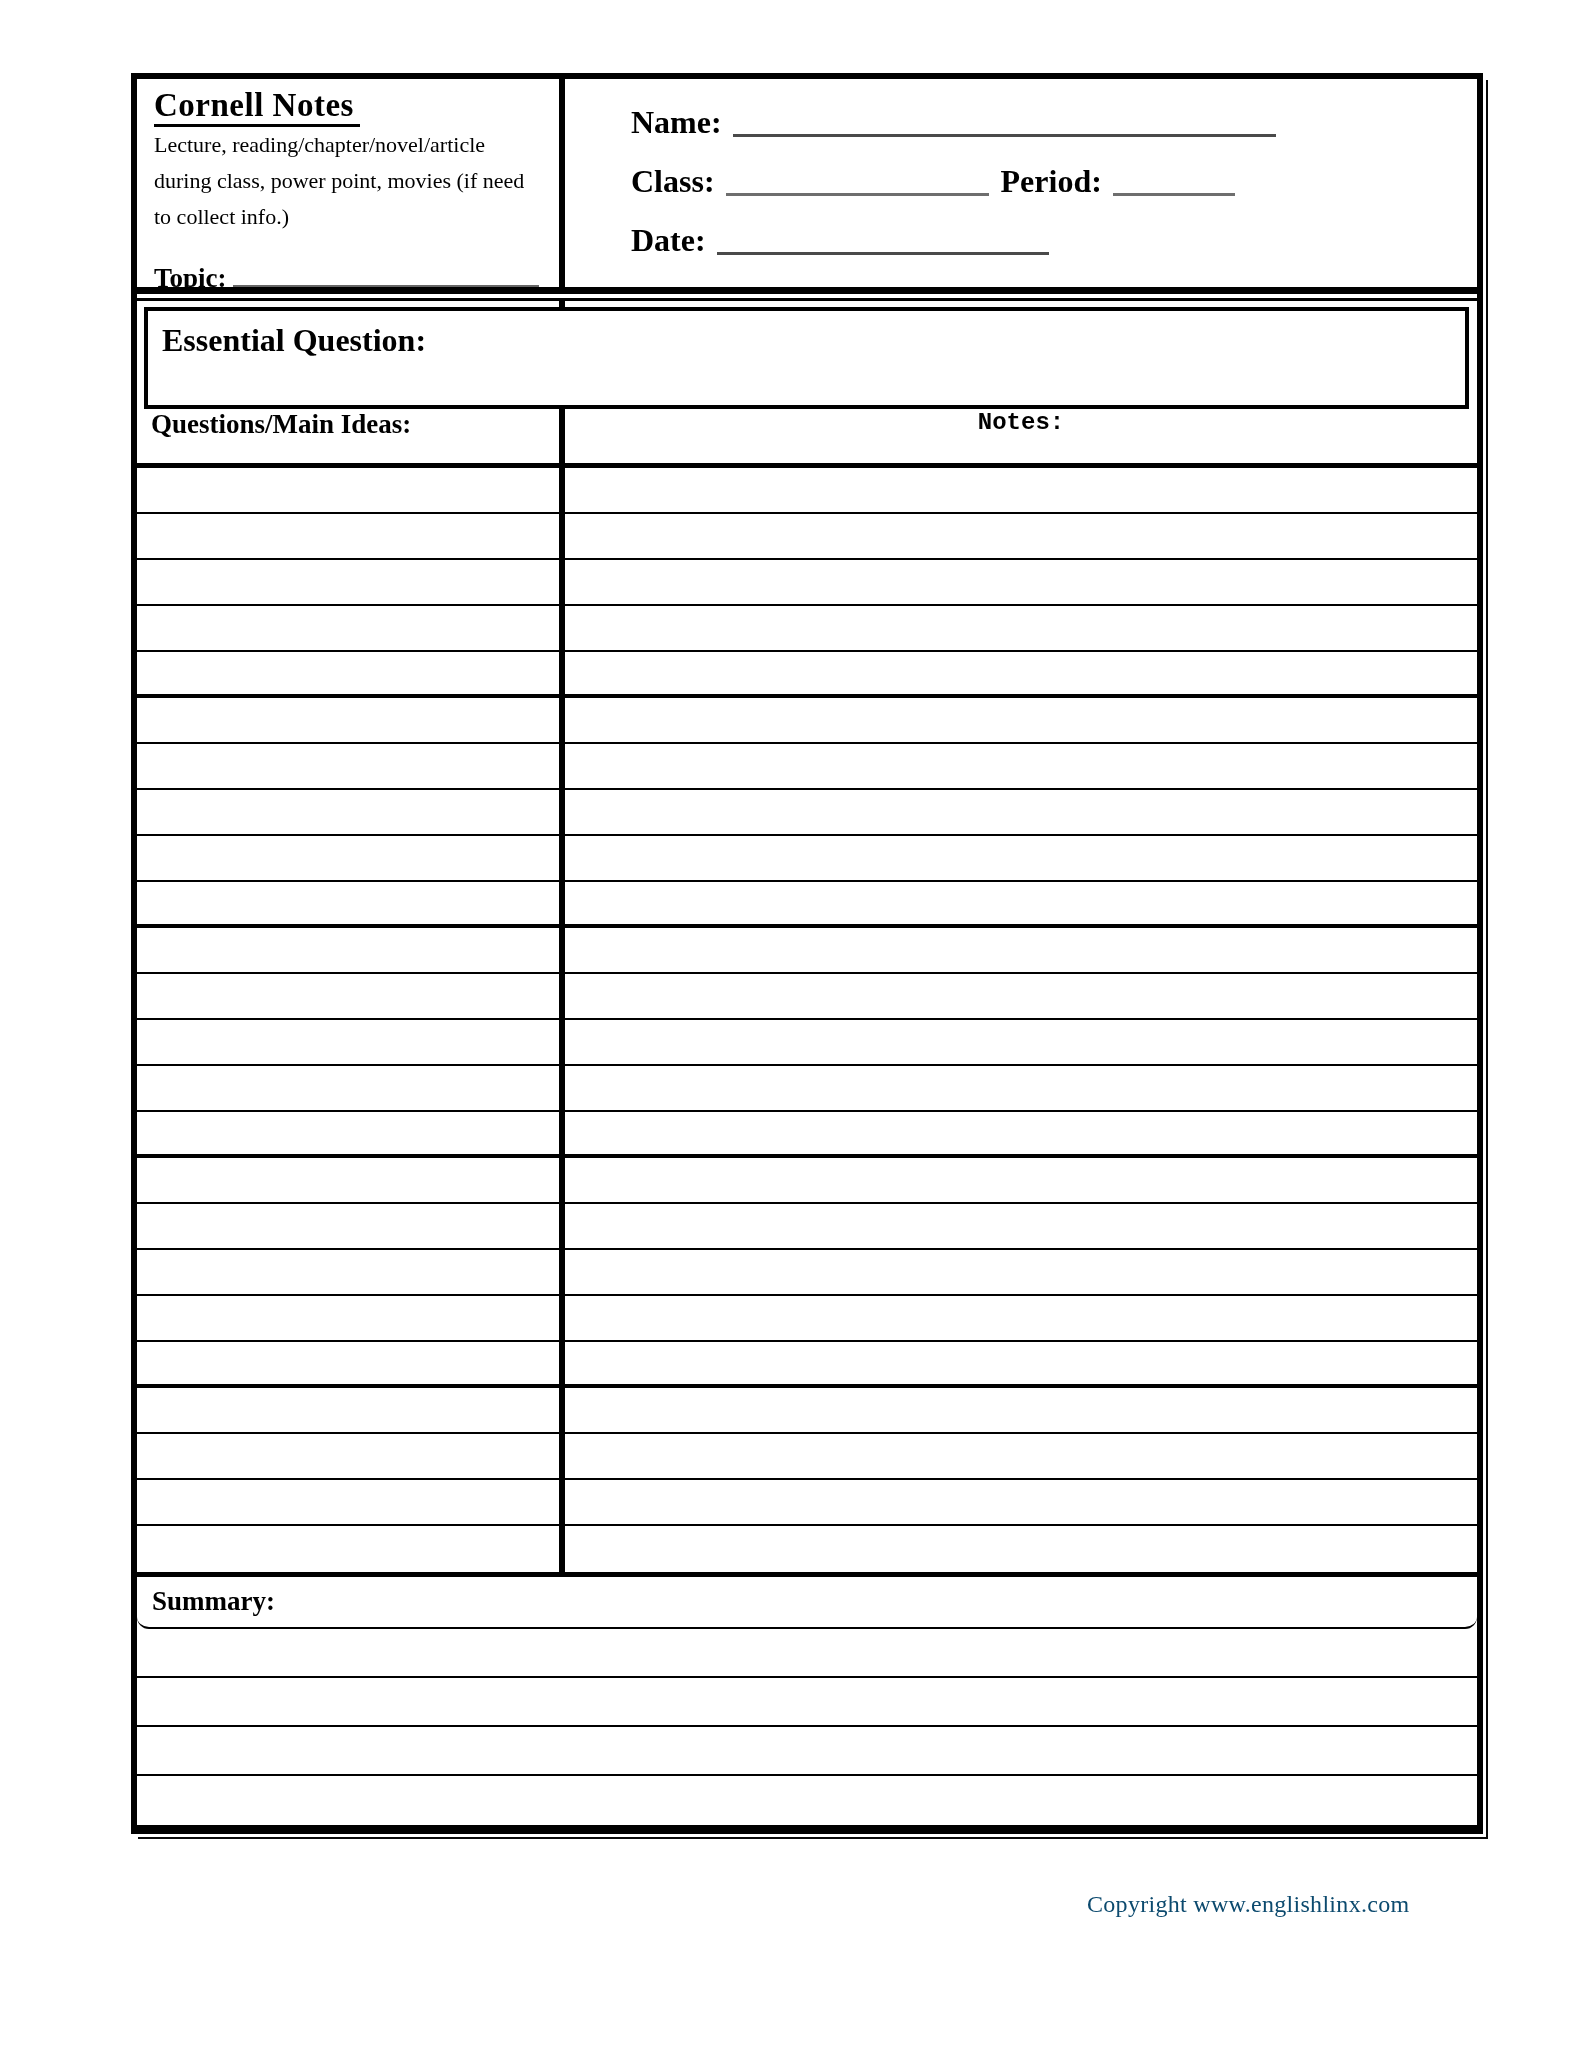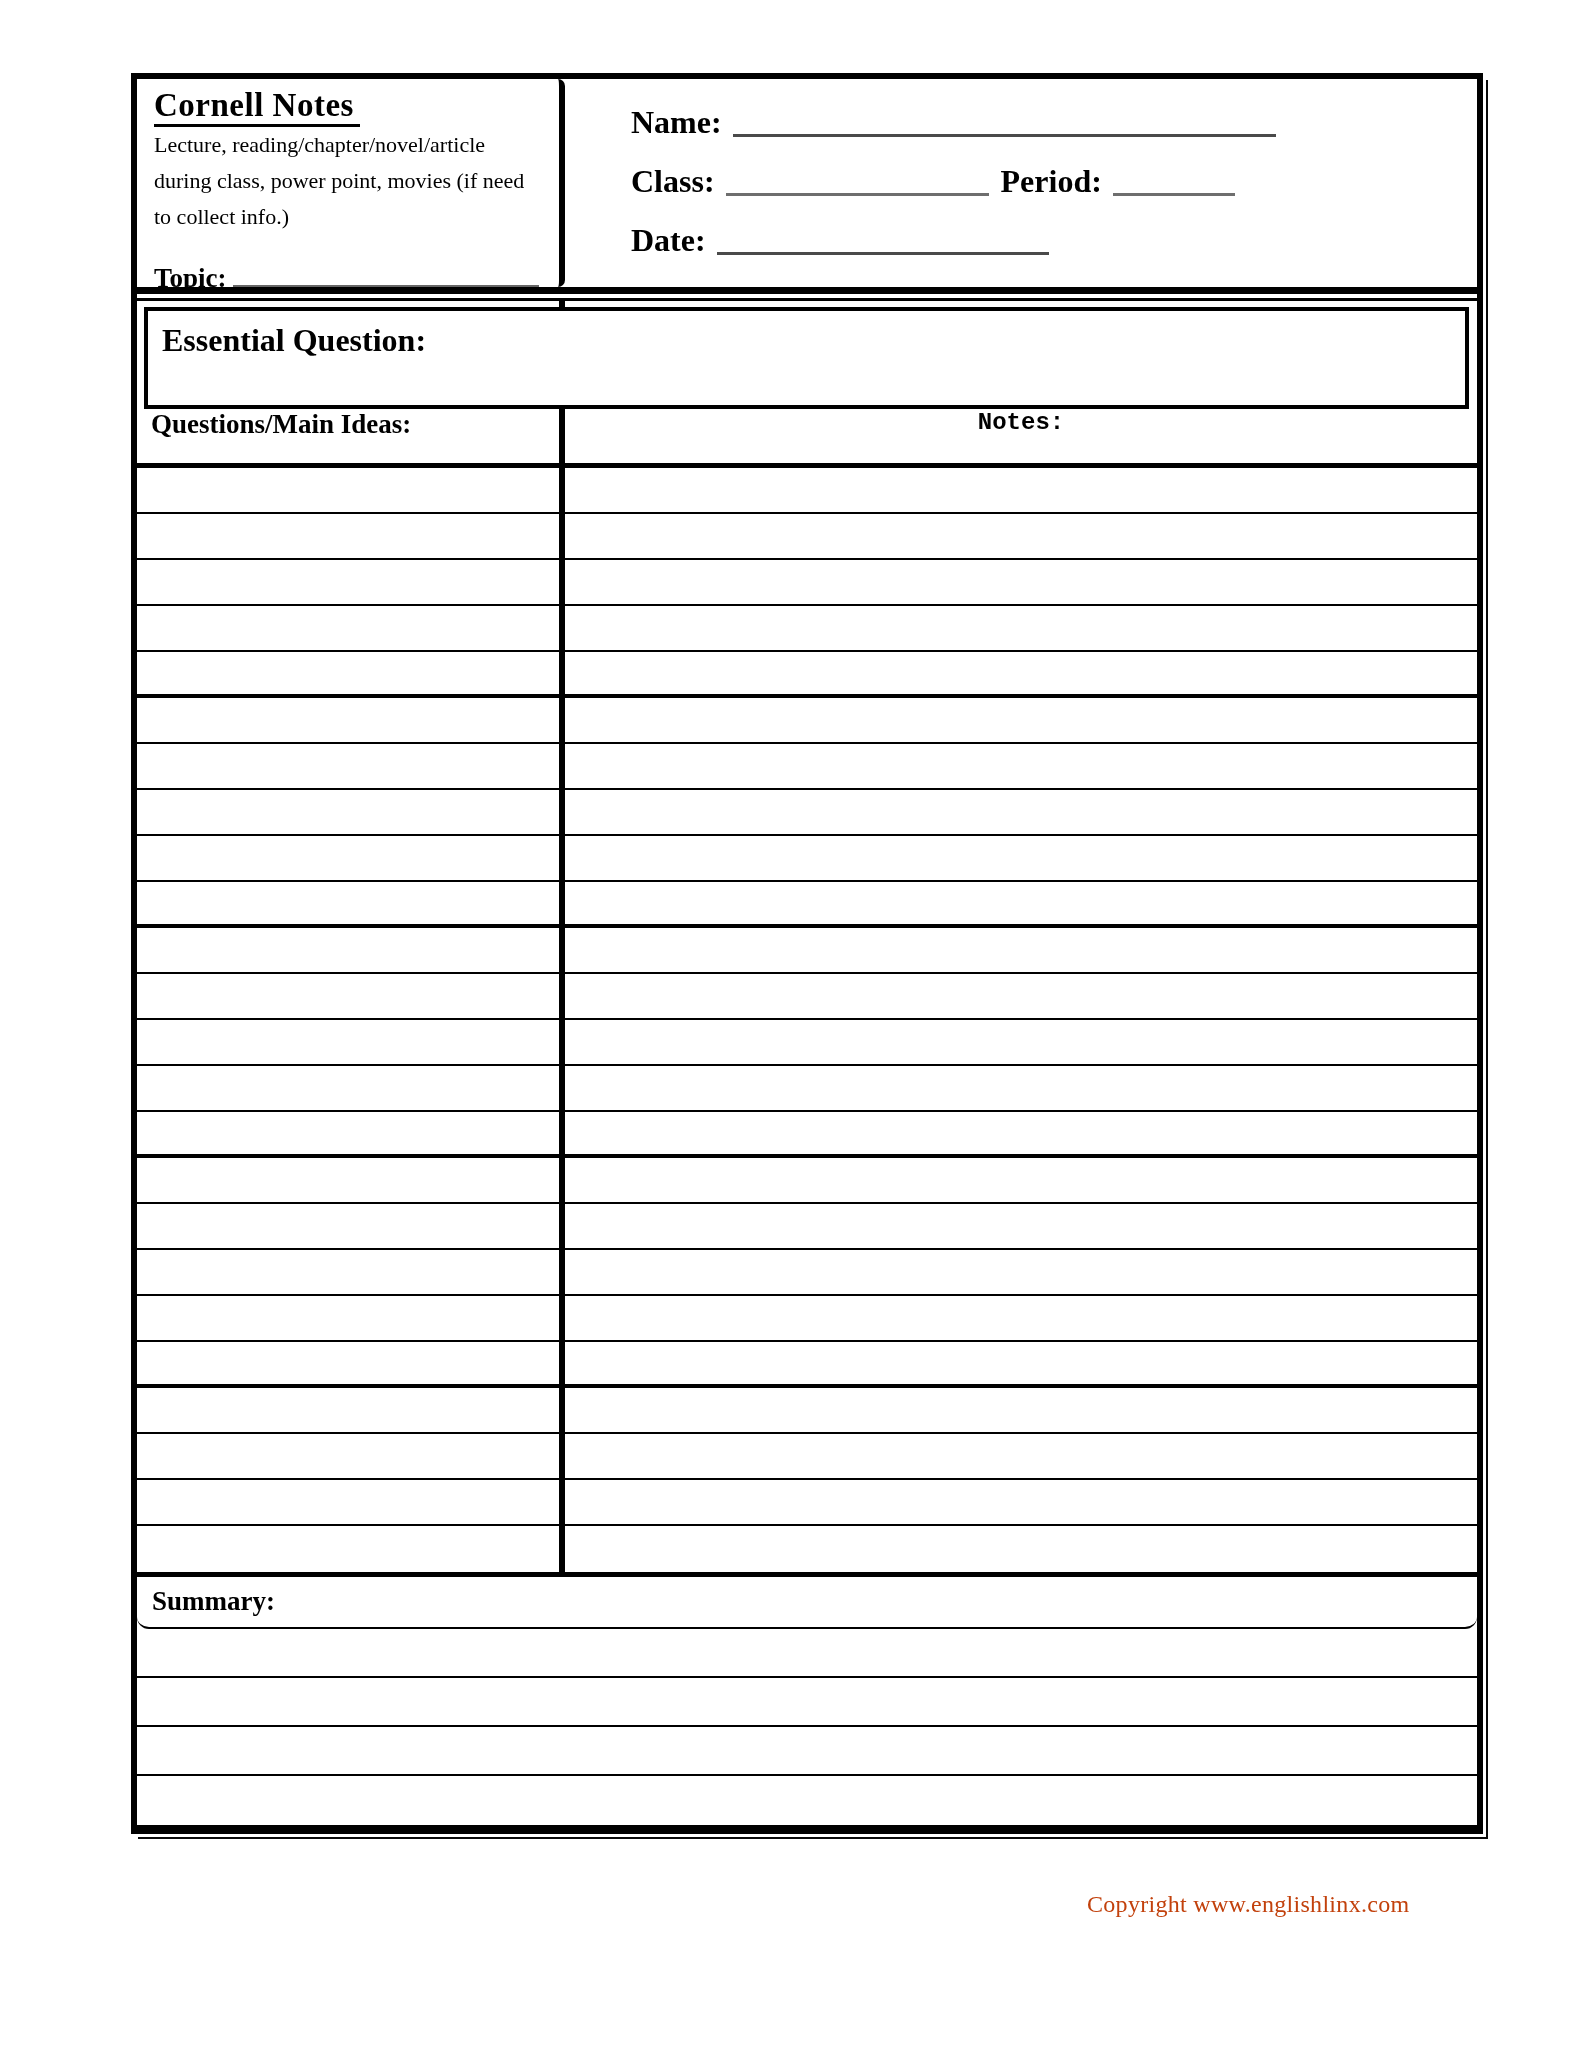--- a/index.html
+++ b/index.html
@@ -17,21 +17,20 @@
     border:6px solid #000;border-bottom-width:9px;background:#fff;
     box-sizing:border-box;
     box-shadow:3px 3px 0 0 #fff,6px 6px 0 -1px #0a0a0a;
   }
 
   
   .header{display:flex;border-bottom:7px solid #000;height:215px;box-sizing:border-box;}
   .header-left{
     width:428px;border-right:6px solid #000;box-sizing:border-box;
     padding:8px 12px 0 17px;
-    border-radius:7px;
   }
   .title{
     display:inline-block;font-weight:700;font-size:33px;line-height:36px;
     border-bottom:3px solid #000;padding:0 6px 1px 0;letter-spacing:.5px;
   }
   .subtitle{
     font-size:22px;line-height:36px;white-space:pre-line;
   }
   .topic-row{display:flex;align-items:baseline;margin-top:23px;font-weight:700;font-size:27px;}
   .fill{border-bottom:2px solid #666;}
@@ -74,21 +73,21 @@
   .summary-label-row{
     height:52px;border-bottom:2px solid #000;box-sizing:border-box;
     padding:9px 0 0 15px;font-weight:700;font-size:27px;border-radius:12px;
   }
   .summary-row{height:49px;border-bottom:2px solid #000;box-sizing:border-box;}
   .summary-row.last{border-bottom:none;}
 
   
   .copyright{
     position:absolute;left:1087px;top:1891px;
-    font-size:24px;color:#c2410c;letter-spacing:.3px;
+    font-size:24px;color:#0c4a6e;letter-spacing:.3px;
   }
 </style>
 </head>
 <body>
 
 <div class="sheet">
 
   <div class="outer">
 
     <div class="header">

